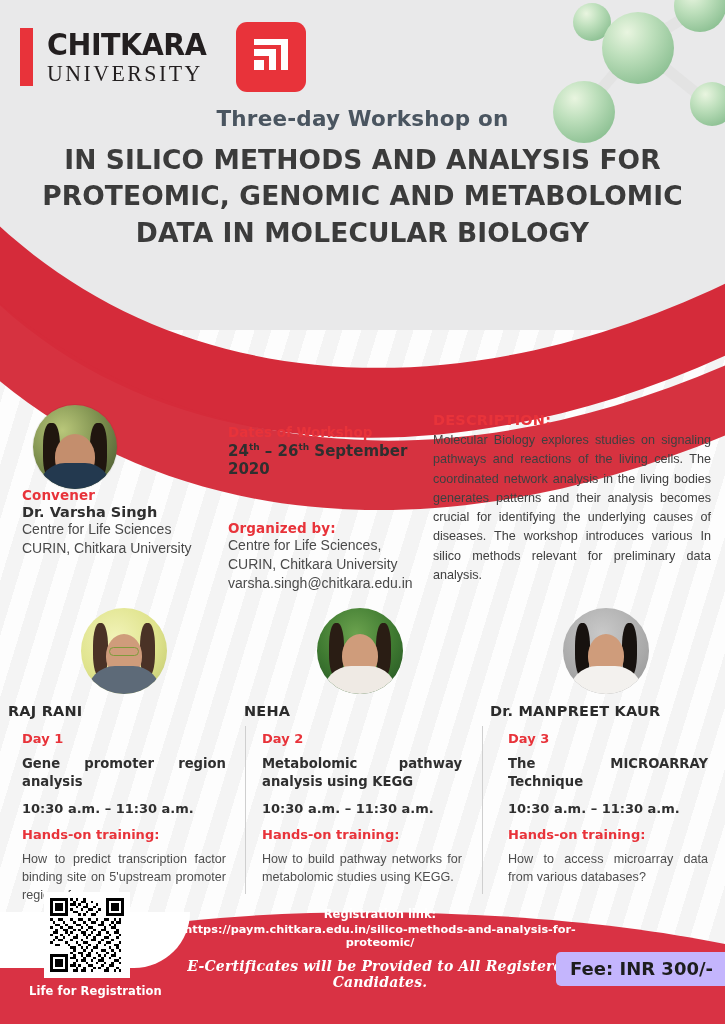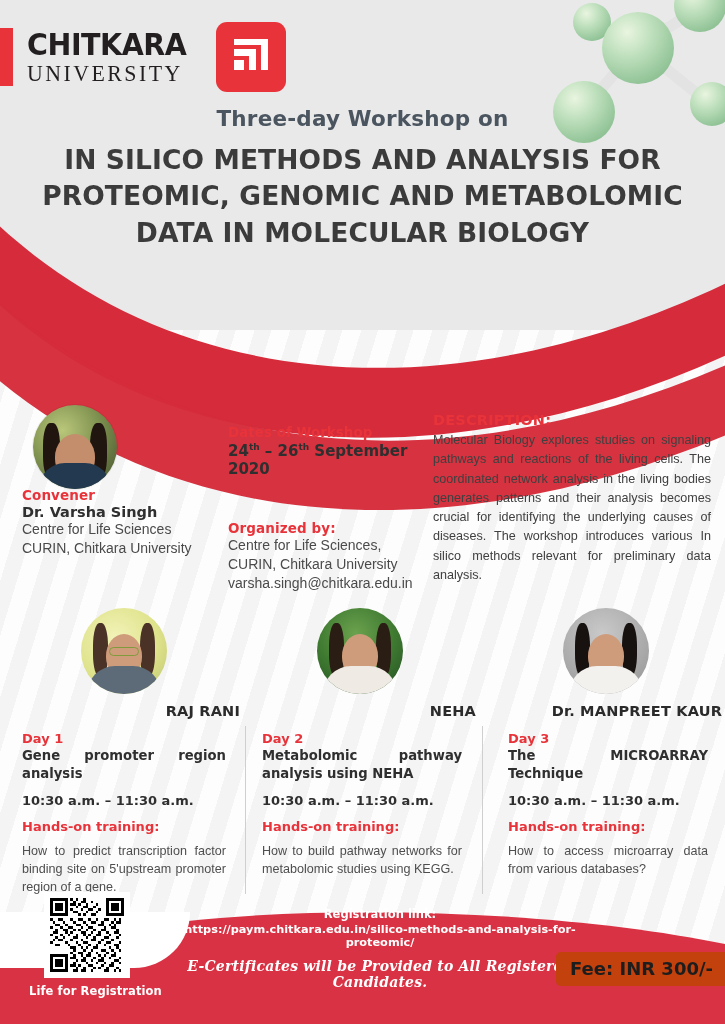--- a/index.html
+++ b/index.html
@@ -26,21 +26,21 @@
     position:absolute; left:0; top:0; width:725px; height:330px;
     background:#e9e9ea; z-index:1;
   }
 
   
   .deco { position:absolute; inset:0; z-index:2; pointer-events:none; }
 
   
   .logo-wrap{
     position:absolute; left:0; top:22px; z-index:6;
-    display:flex; align-items:center;
+    display:flex; align-items:center;padding-left:20px;
   }
   .logo-bar{ width:13px; height:58px; background:#e8333a; }
   .logo-text{ margin-left:14px; line-height:1; }
   .logo-name{
     font-family:"DejaVu Sans", sans-serif;
     font-weight:bold; font-size:31px; letter-spacing:-0.5px;
     color:#231f20; transform:scaleX(0.92); transform-origin:left center;
   }
   .logo-sub{
     font-family:"Liberation Serif", serif;
@@ -148,29 +148,29 @@
   .p0 .f-hairL,.p0 .f-hairR{ background:#4a3226; }
   .p0 .f-body{ background:#5d6a78; }
   .p1{ background:radial-gradient(circle at 45% 30%, #6ba24e 0%, #3f7a31 50%, #1f4a20 100%); }
   .p1 .f-hairL,.p1 .f-hairR{ background:#2a1d14; }
   .p1 .f-body{ background:#efeae4; }
   .p2{ background:radial-gradient(circle at 45% 30%, #c9c9c9 0%, #a9a9a9 60%, #8e8e8e 100%); }
   .p2 .f-hairL,.p2 .f-hairR{ background:#17120f; }
   .p2 .f-body{ background:#f3f1ee; }
 
   .spk-name{
-    text-align:right; margin-top:9px;
+    text-align:left; margin-top:9px;
     font-weight:bold; font-size:14.5px; color:#2b2b2b;
     font-family:"DejaVu Sans", sans-serif; letter-spacing:0.2px;
   }
   .spk-body{ margin-top:12px; padding:0 14px; }
   .spk.s1 .spk-body, .spk.s2 .spk-body{ padding-left:18px; }
   .day-tag{ color:#e8333a; font-weight:bold; font-size:13px; font-family:"DejaVu Sans", sans-serif; }
   .topic{
-    font-weight:bold; font-size:13.2px; color:#2f2f2f; margin-top:1px;
+    font-weight:bold; font-size:13.2px; color:#2f2f2f; margin-top:9px;
     font-family:"DejaVu Sans", sans-serif; line-height:1.35; text-align:justify;
   }
   .time{ font-weight:bold; font-size:13px; color:#2f2f2f; margin-top:10px; font-family:"DejaVu Sans", sans-serif;}
   .hot{ color:#e8333a; font-weight:bold; font-size:13px; margin-top:11px; font-family:"DejaVu Sans", sans-serif;}
   .hot-body{ font-size:12.6px; color:#4e4e4e; line-height:1.45; text-align:justify; margin-top:8px; }
 
   .vdiv{ position:absolute; top:118px; width:1px; height:168px; background:#cfcfcf; z-index:6; }
   .vdiv.d1{ left:245px; } .vdiv.d2{ left:482px; }
 
   
@@ -194,21 +194,21 @@
   .reg-wrap{ position:absolute; left:155px; bottom:34px; width:450px; text-align:center; z-index:9; }
   .reg-title{ color:#ffffff; font-size:11.5px; font-weight:bold; font-family:"DejaVu Sans", sans-serif;}
   .reg-url{ color:#ffffff; font-size:11.3px; font-weight:bold; margin-top:2px; font-family:"DejaVu Sans", sans-serif;}
   .cert-note{
     color:#ffffff; font-size:14px; margin-top:9px;
     font-family:"DejaVu Serif", serif; font-style:italic; font-weight:bold;
     letter-spacing:0.2px;
   }
   .fee-badge{
     position:absolute; right:0px; bottom:38px; z-index:10;
-    background:#c2410c; color:#1d1d1d;
+    background:#c4b5fd; color:#1d1d1d;
     font-weight:bold; font-size:18px; font-family:"DejaVu Sans", sans-serif;
     padding:6px 12px 7px 14px; border-radius:5px 0 0 5px;
     white-space:nowrap;
   }
 </style>
 </head>
 <body>
 
 <div class="poster">
 
@@ -331,21 +331,21 @@
     <div class="spk s1">
       <div class="spk-photo p1">
         <div class="f-hairL"></div>
           <div class="f-hairR"></div>
         <div class="f-face"></div>
           <div class="f-body"></div>
       </div>
       <div class="spk-name">NEHA</div>
       <div class="spk-body">
         <div class="day-tag">Day 2</div>
-        <div class="topic">Metabolomic pathway analysis using NEHA</div>
+        <div class="topic">Metabolomic pathway analysis using KEGG</div>
         <div class="time">10:30 a.m. – 11:30 a.m.</div>
         <div class="hot">Hands-on training:</div>
         <div class="hot-body">How to build pathway networks for metabolomic studies using KEGG.</div>
       </div>
     </div>
 
     <div class="spk s2">
       <div class="spk-photo p2">
         <div class="f-hairL"></div>
           <div class="f-hairR"></div>

